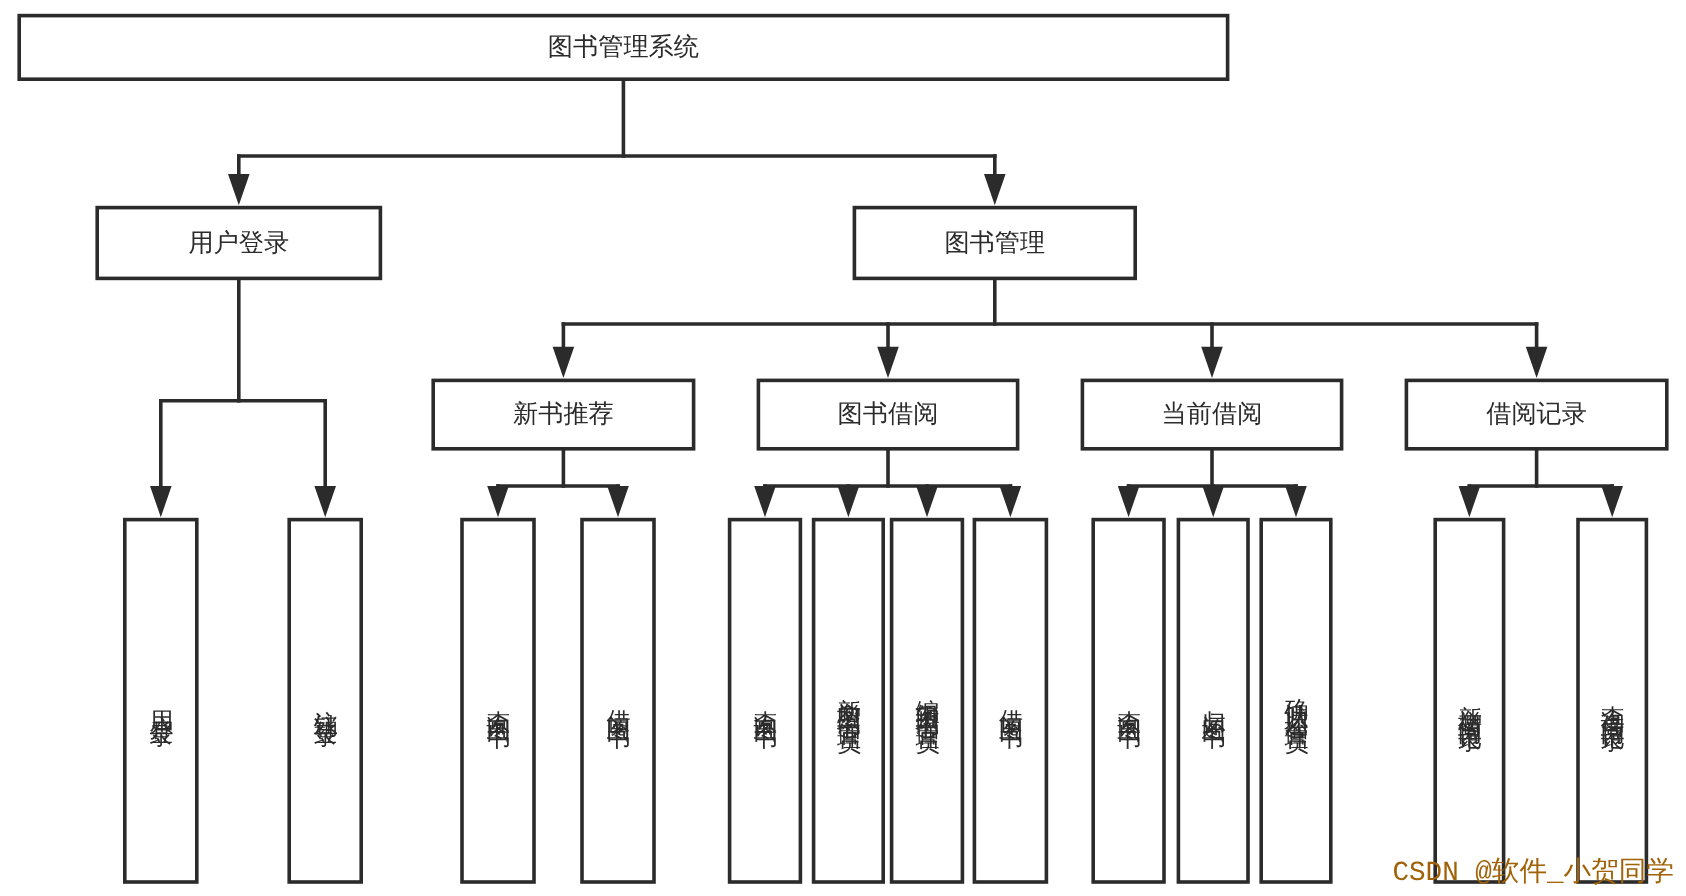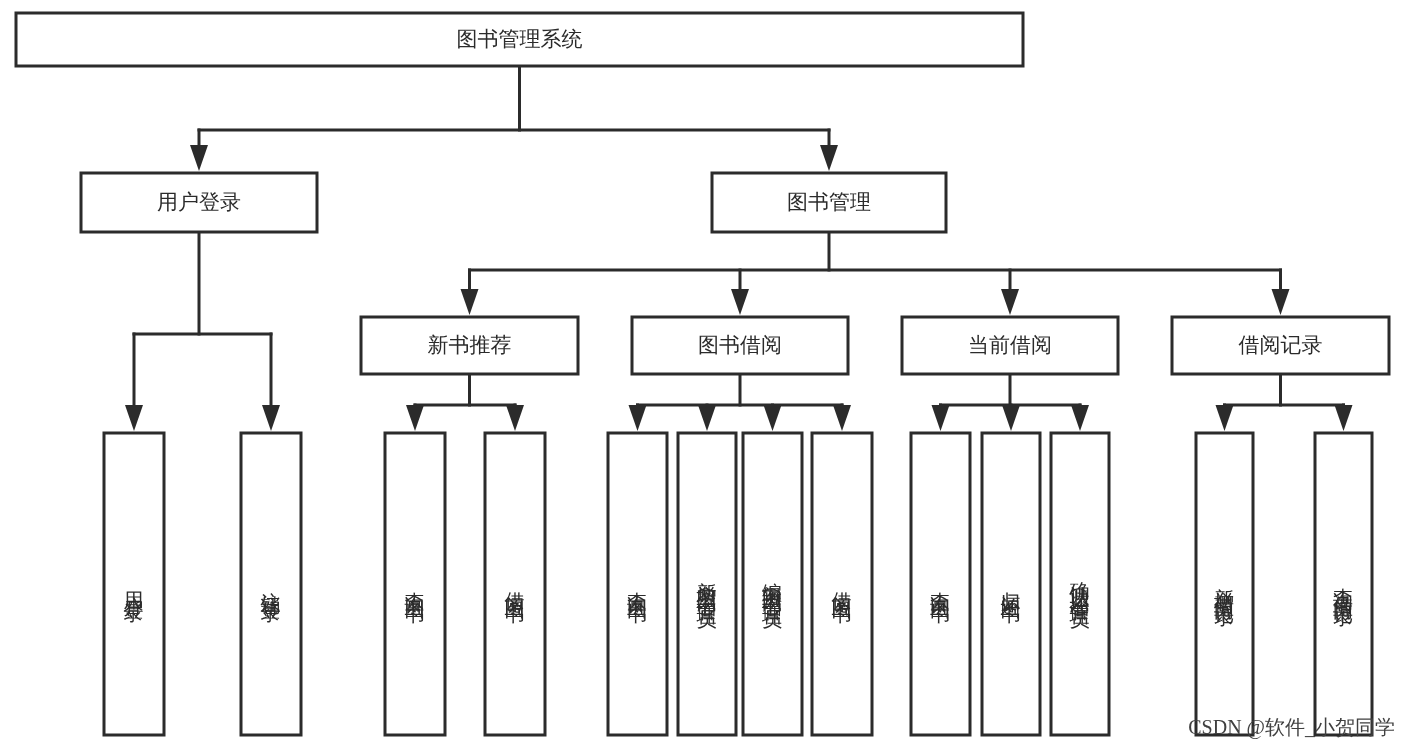--- a/index.html
+++ b/index.html
@@ -62,23 +62,23 @@
     text-align: center;
     pointer-events: none;
     display: flex;
     align-items: center;
     justify-content: center;
   }
   .watermark {
     position: absolute;
     right: 10px;
     bottom: 6px;
-    font-family: Liberation Serif, serif;
-    font-size: 20px;
-    color: #404040;
+    font-family: Liberation Mono, monospace;
+    font-size: 23px;
+    color: #a16207;
     white-space: nowrap;
   }
 </style>
 </head>
 <body>
 
 <div id="diagram-root">
 
   <svg id="tree-svg" viewBox="0 0 1405 747">
     <g id="links-layer">

